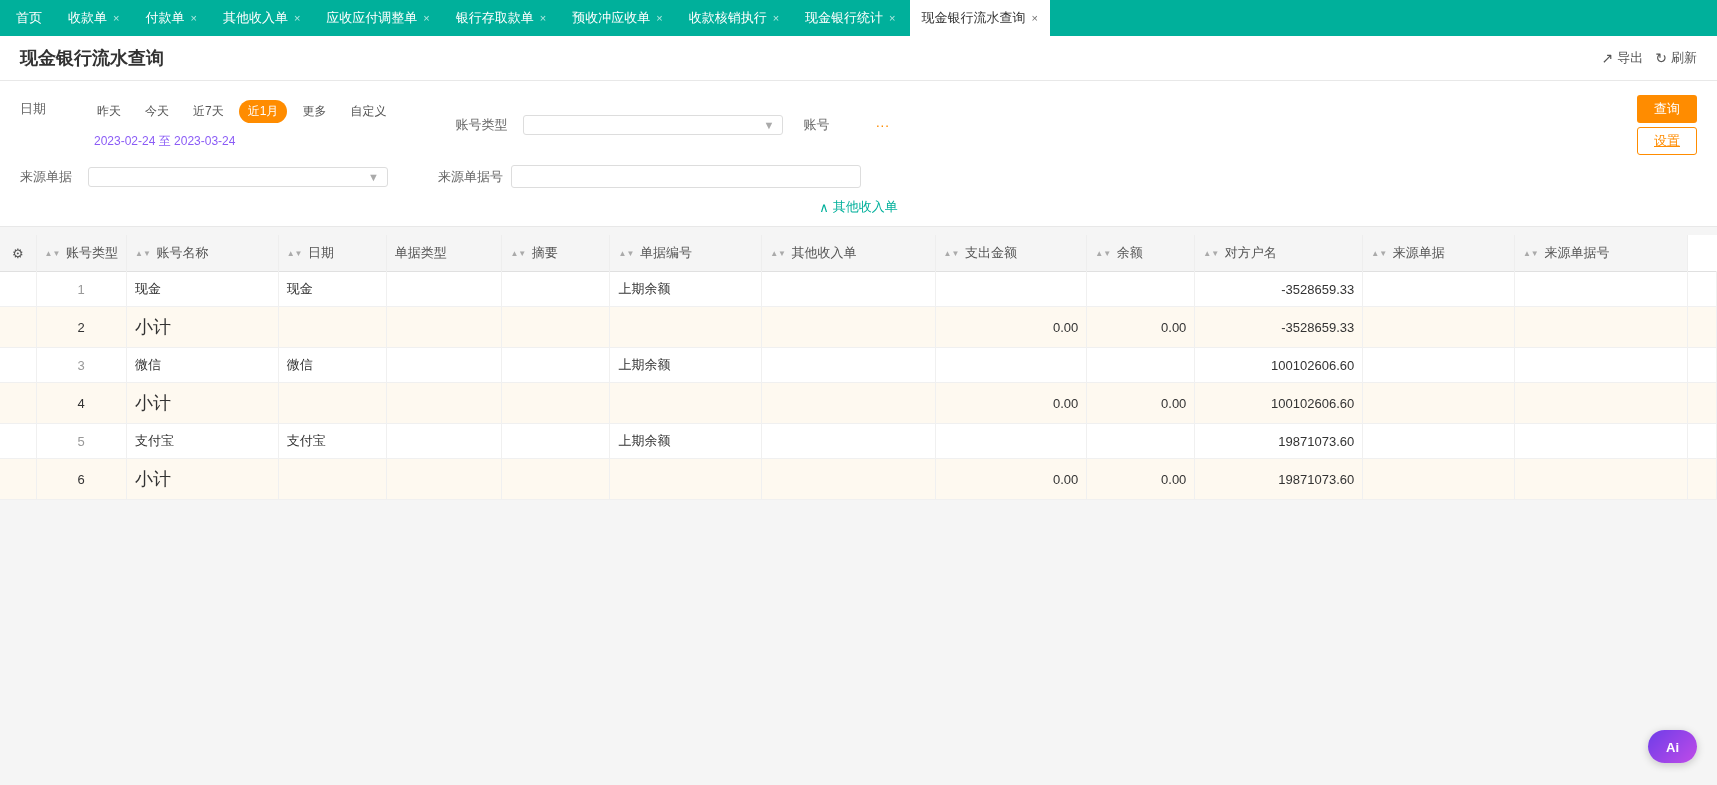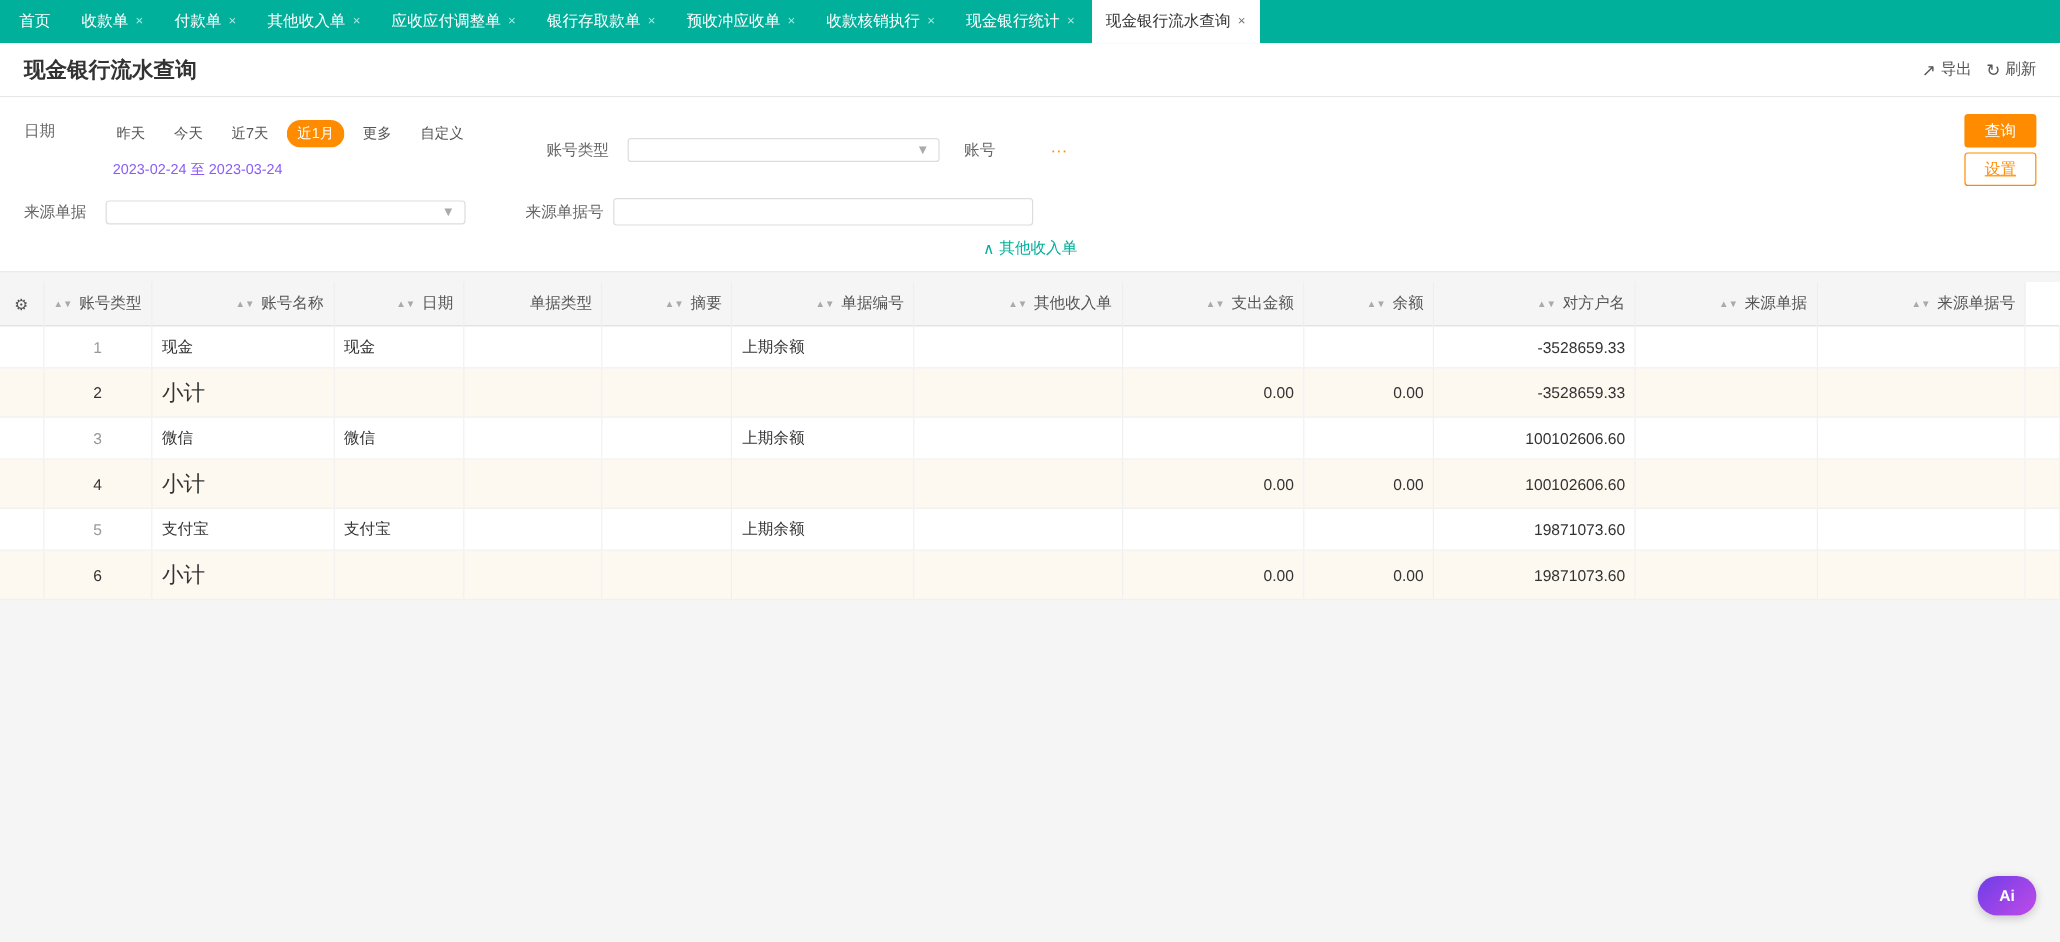--- a/index.html
+++ b/index.html
@@ -176,21 +176,21 @@
       width: 100%;
       border-collapse: collapse;
       min-width: 1600px;
     }
     thead tr {
       background: #f5f5f5;
       border-bottom: 1px solid #e0e0e0;
     }
     thead th {
       padding: 9px 8px;
-      text-align: right;
+      text-align: left;
       color: #555;
       font-weight: normal;
       border-right: 1px solid #eee;
       white-space: nowrap;
       font-size: 13px;
     }
     thead th .sort-arrows {
       display: inline-flex;
       flex-direction: column;
       font-size: 8px;

